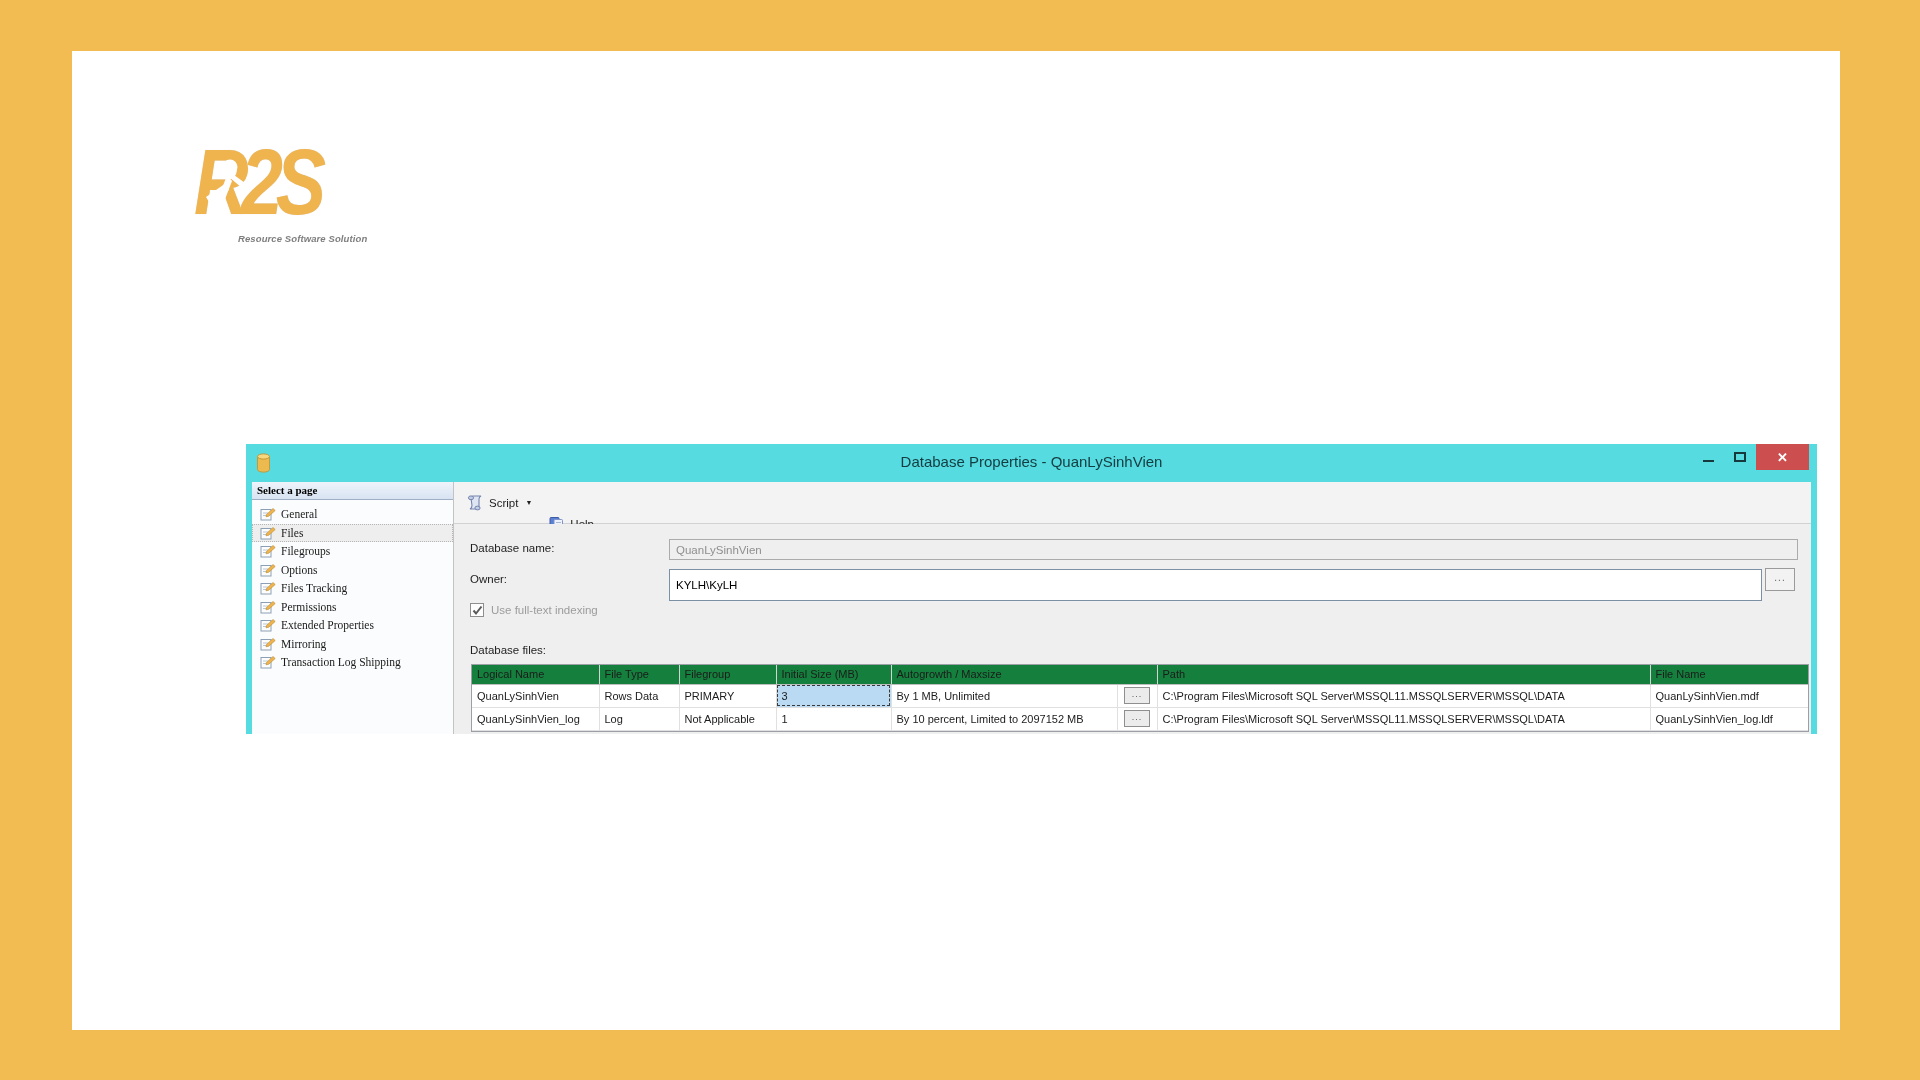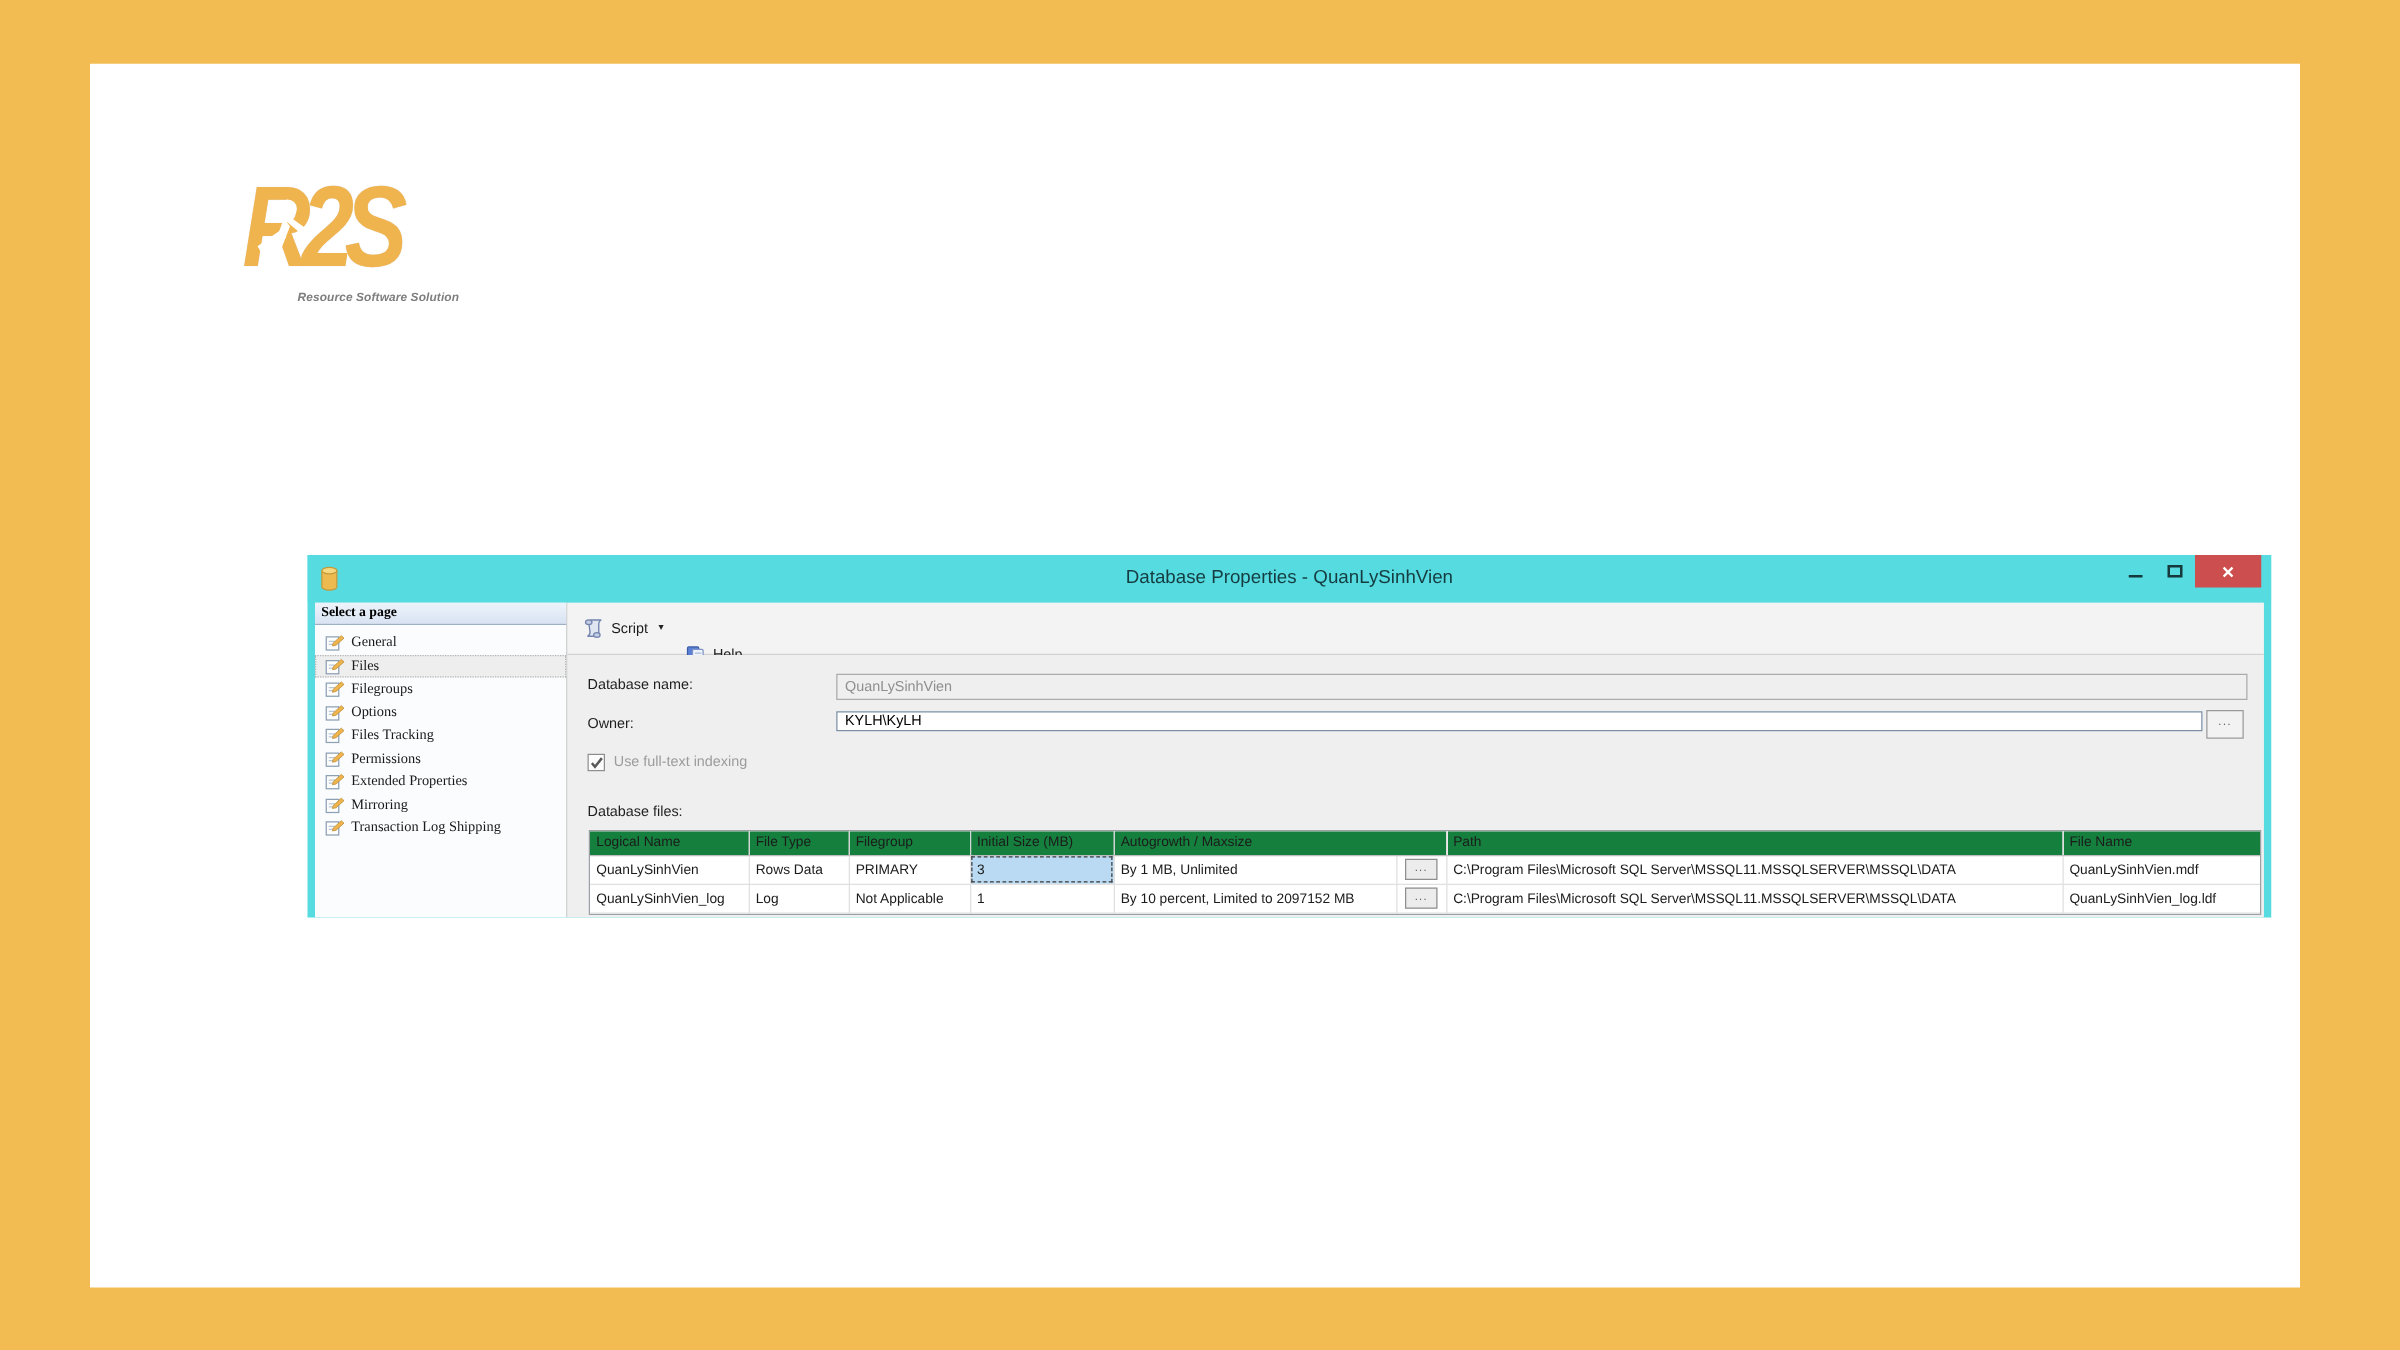--- a/index.html
+++ b/index.html
@@ -44,21 +44,21 @@
   
   .main { flex:1; display:flex; flex-direction:column; }
   .toolbar { height:42px; background:#f3f3f3; border-bottom:1px solid #d2d2d2; display:flex; align-items:center; padding-left:8px; }
   .tool-btn { display:flex; align-items:center; gap:5px; padding:3px 5px; font-size:11.5px; color:#1c1c1c; cursor:default; }
   .dd-arrow { font-size:7px; color:#222; margin-left:2px; }
 
   .form-area { position:relative; flex:1; background:#efefef; }
   .field-label { position:absolute; font-size:11.5px; color:#1e1e1e; }
   .tfield { position:absolute; font-family:"Liberation Sans", sans-serif; font-size:11.5px; padding:0 6px; height:21px; }
   .tfield.disabled { background:#efefef; border:1px solid #ababab; color:#8f8f8f; }
-  .tfield.owner { background:#ffffff; border:1px solid #7b8fa5; color:#000; height:16px; }
+  .tfield.owner { background:#ffffff; border:1px solid #7b8fa5; color:#000; height:32px; }
   .browse-btn { position:absolute; width:30px; height:23px; background:#f2f2f2; border:1px solid #9a9a9a;
                 font-size:10px; color:#666; line-height:18px; text-align:center; letter-spacing:1px; }
 
   .chk-row { position:absolute; left:16px; top:79px; display:flex; align-items:center; gap:7px; }
   .checkbox { width:14px; height:14px; background:#fdfdfd; border:1px solid #8e8e8e; position:relative; }
   .checkbox .check { display:none; position:absolute; left:1px; top:1px; }
   .checkbox.checked .check { display:block; }
   .chk-label { font-size:11.5px; color:#9c9c9c; }
 
   

